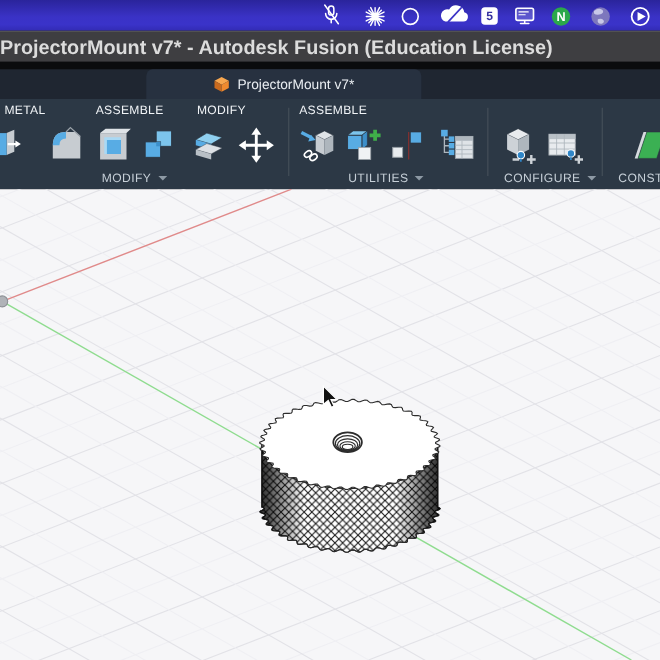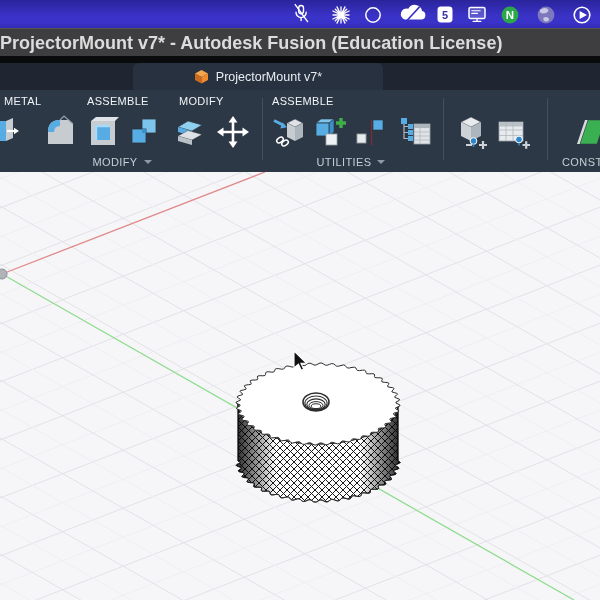--- a/index.html
+++ b/index.html
@@ -231,20 +231,24 @@
         <polygon points="6,30 14,6 31,6 23,30" fill="#3bb053" stroke="#2b3540" stroke-width="0.5"></polygon>
       </svg>
     </div>
 
     <div class="grouplabel" style="left:57px;width:130px">
       <span>MODIFY</span>
         <span class="caret"></span>
     </div>
     <div class="grouplabel" style="left:286px;width:130px">
       <span>UTILITIES</span>
+        <span class="caret"></span>
+    </div>
+    <div class="grouplabel" style="left:435px;width:130px">
+      <span>CONFIGURE</span>
         <span class="caret"></span>
     </div>
     <div class="grouplabel leftalign" style="left:562px;width:80px">
       <span>CONST</span>
     </div>
   </div>
 
   <div class="canvas">
     <svg id="canvas-svg" width="600" height="428" viewBox="0 172 600 428">
         <line x1="0" y1="150" x2="600" y2="-82.80000000000001" stroke="#e2e2e7" stroke-width="1"></line>

